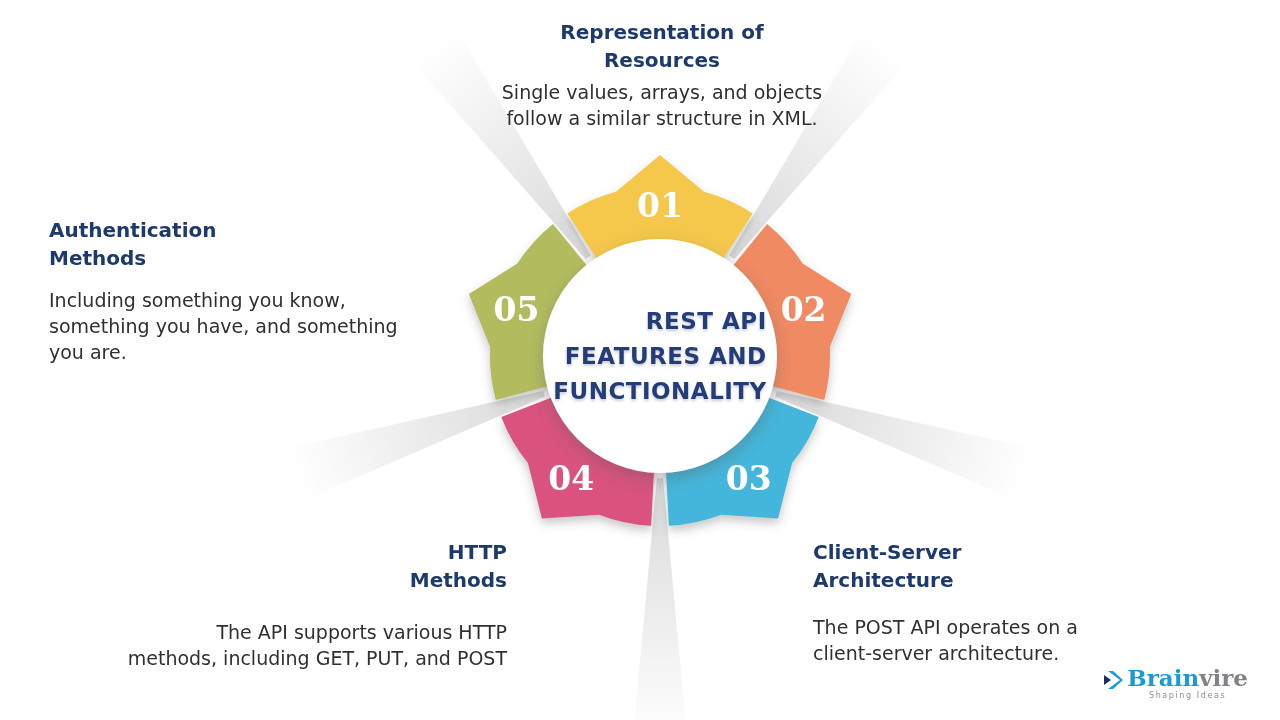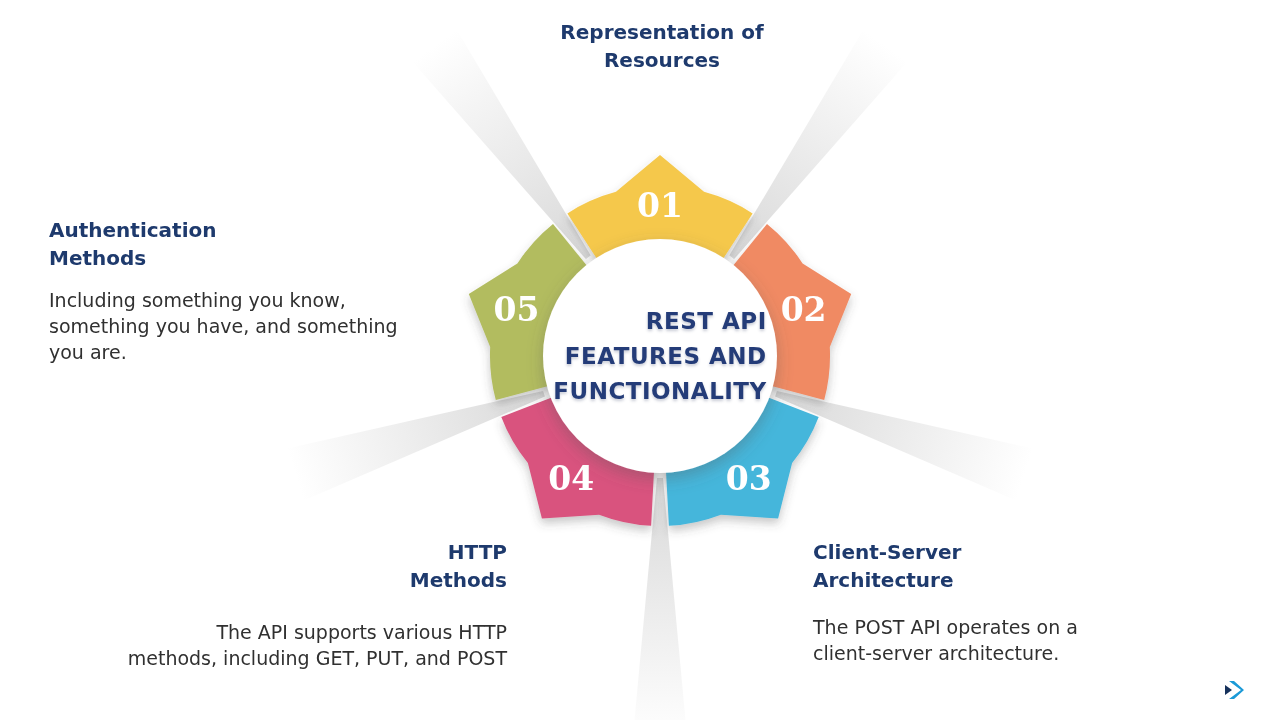--- a/index.html
+++ b/index.html
@@ -104,20 +104,22 @@
       <circle cx="660" cy="356" r="117" fill="#ffffff" filter="url(#circShadow)"></circle>
     </svg>
 
   <div class="center-title">REST API
 FEATURES AND
 FUNCTIONALITY</div>
 
   <section class="block block-top">
     <h2 class="heading">Representation of
 Resources</h2>
+    <p class="body">Single values, arrays, and objects
+follow a similar structure in XML.</p>
   </section>
 
 
   <section class="block block-bottom-right">
     <h2 class="heading">Client-Server
 Architecture</h2>
     <p class="body">The POST API operates on a
 client-server architecture.</p>
   </section>
 
@@ -134,15 +136,19 @@
     <p class="body">Including something you know,
 something you have, and something
 you are.</p>
   </section>
 
   <div class="logo">
     <svg class="logo-icon" width="20" height="20" viewBox="0 0 20 20">
       <path class="chev-blue" d="M5,1 L17,10 L5,19 L10,19 L20,10 L10,1 Z"></path>
       <path class="chev-navy" d="M1,5 L8,10 L1,15 Z"></path>
     </svg>
+    <div class="logo-text-wrap">
+      <div class="logo-text"><span class="brand-a">Brain</span><span class="brand-b">vire</span></div>
+      <div class="logo-tagline">Shaping Ideas</div>
+    </div>
   </div>
 
 </div>
 
 </body></html>

